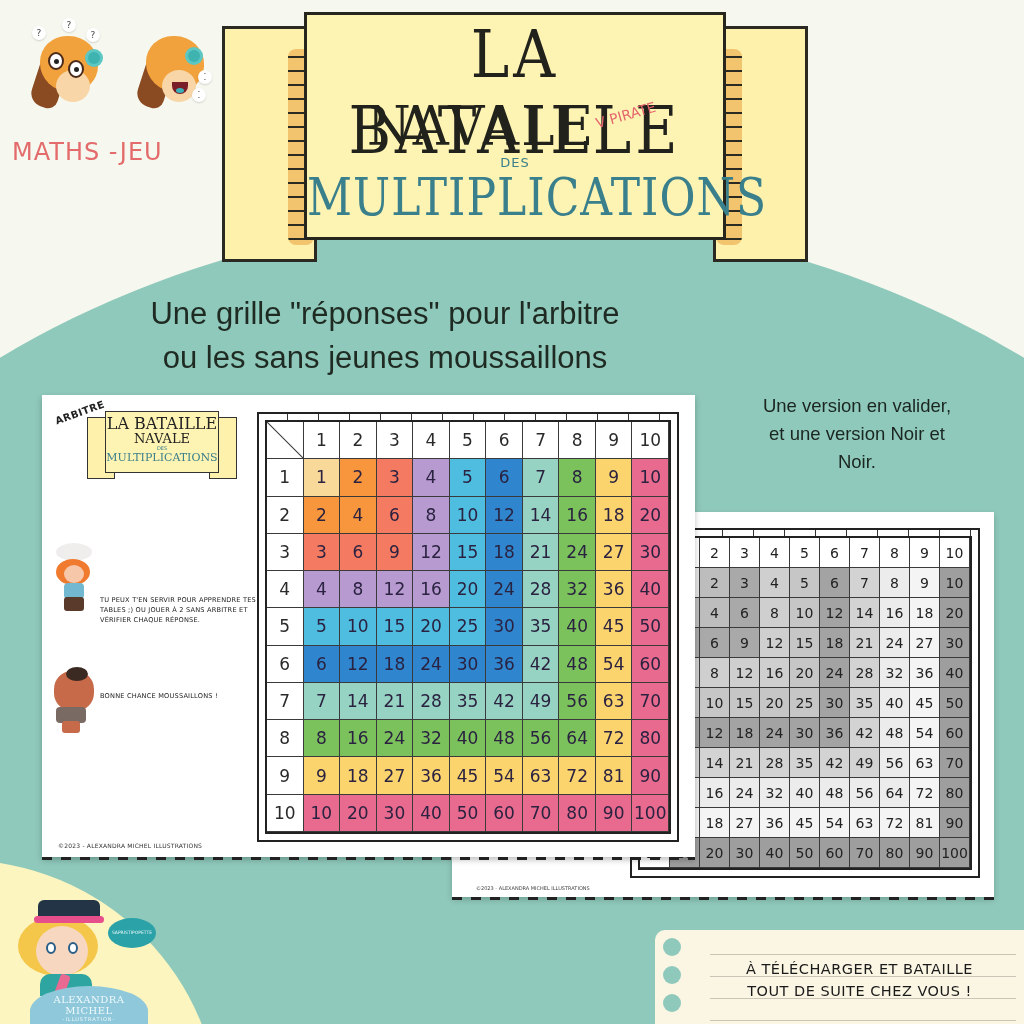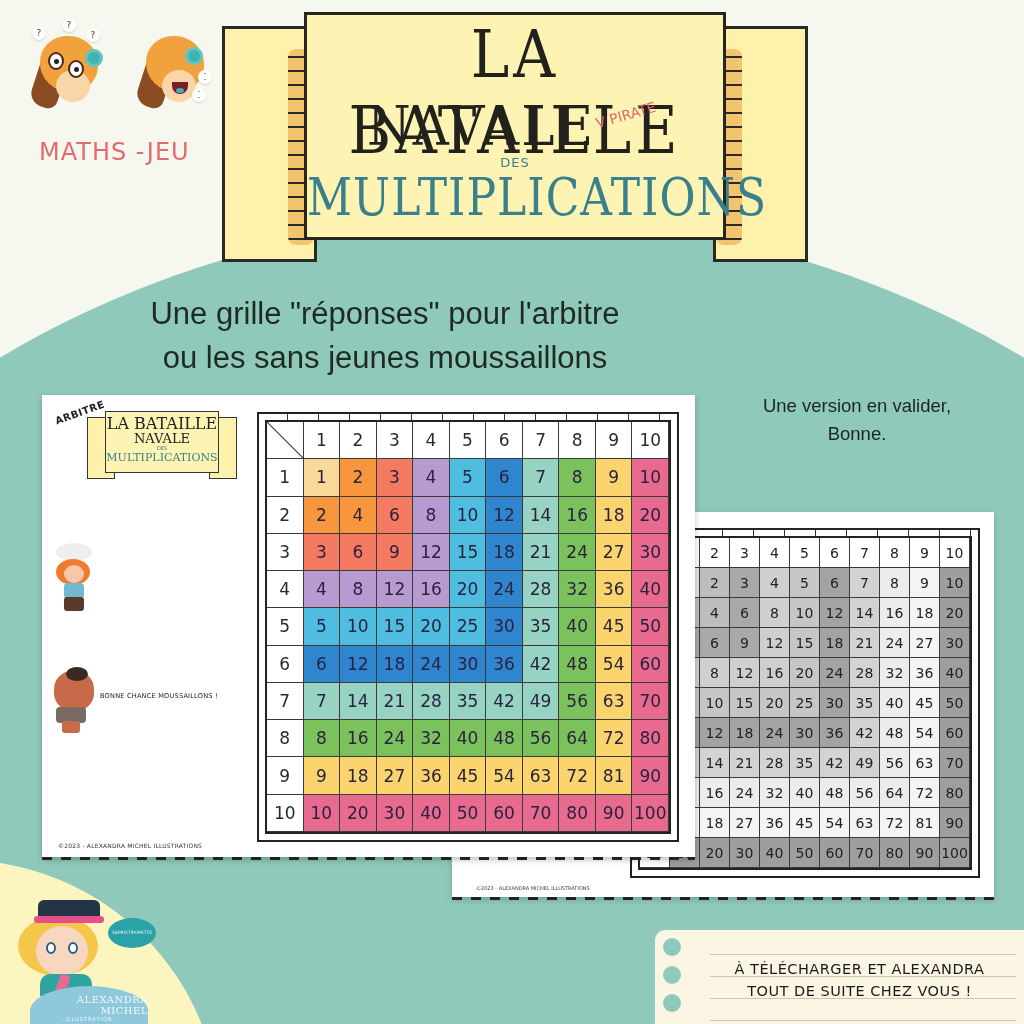--- a/index.html
+++ b/index.html
@@ -64,21 +64,21 @@
     background: #7a1f2a; border-radius: 0 0 10px 10px;
   }
   .giraffe .mouth-open::after {
     content:""; position:absolute; left:4px; bottom:1px; width:8px; height:5px; background:#3ab2b8; border-radius:50%;
   }
 
   .maths-jeu {
     position: absolute; left: 12px; top: 138px;
     font-family: "DejaVu Sans", sans-serif;
     font-size: 24px; letter-spacing: 1px;
-    color: #e36b6b; font-weight: normal; margin-left: 27px;
+    color: #e36b6b; font-weight: normal;
   }
 
   
   .banner {
     position: absolute; left: 222px; top: 12px; width: 586px; height: 250px;
   }
   .banner .flap {
     position: absolute; top: 14px; width: 95px; height: 236px;
     background: #fdf1ab; border: 3px solid #2a2a22;
   }
@@ -248,21 +248,21 @@
   .artist .body { position:absolute; left:30px; top:84px; width:52px; height:22px; background:#2ea5a0; border-radius:10px 10px 0 0; }
   .artist .scarf { position:absolute; left:46px; top:84px; width:10px; height:30px; background:#e86a92; border-radius:3px; transform: rotate(20deg);}
   .artist .speech {
     position:absolute; left:98px; top:28px; width:48px; height:30px; background:#2ba1a8; border-radius:50%;
     font-family: "DejaVu Sans", sans-serif; font-size: 4.5px; color:#e8f8f8; text-align:center; line-height:30px;
   }
   .artist .nameplate {
     position:absolute; left:20px; top:96px; width:118px; height:50px; background:#8fc8da; border-radius: 50% 50% 0 0;
     text-align:center; color:#eef9fb;
   }
-  .artist .nameplate .n1 { font-family:"DejaVu Serif", serif; font-size: 10px; margin-top: 8px; letter-spacing: .5px; text-align: right; }
+  .artist .nameplate .n1 { font-family:"DejaVu Serif", serif; font-size: 10px; margin-top: 8px; letter-spacing: .5px; }
   .artist .nameplate .n2 { font-family:"DejaVu Sans", sans-serif; font-size: 5px; letter-spacing: 1px; }
 
   
   .notepad {
     position: absolute; left: 655px; top: 930px; width: 369px; height: 94px;
     background: #fbf6e4; border-radius: 10px 0 0 0;
   }
   .notepad .hole {
     position: absolute; left: 8px; width: 18px; height: 18px; border-radius: 50%; background: #8fc9bb;
   }
@@ -468,20 +468,21 @@
     </div>
   </div>
 
   <div class="chef">
     <div class="hat"></div>
       <div class="hair"></div>
       <div class="face"></div>
       <div class="body"></div>
       <div class="legs"></div>
   </div>
+  <div class="instr" style="top:200px;">Tu peux t'en servir pour apprendre tes tables ;) ou jouer à 2 sans arbitre et vérifier chaque réponse.</div>
 
   <div class="pirate-guy">
     <div class="torso"></div>
       <div class="hair"></div>
       <div class="pants"></div>
       <div class="legs"></div>
   </div>
   <div class="instr" style="top:296px;">Bonne chance moussaillons !</div>
 
   <div class="grid-wrap">
@@ -610,21 +611,22 @@
       </div>
   </div>
 
   <div class="copyright">©2023 - ALEXANDRA MICHEL ILLUSTRATIONS</div>
   <div class="dashed-edge" style="bottom:-3px;"></div>
 
 </div>
 
 <div class="version-note">
   <div>Une version en valider,</div>
-  <div>Bonne.</div>
+  <div>et une version Noir et</div>
+  <div>Noir.</div>
 </div>
 
 <div class="artist">
   <div class="hair"></div>
   <div class="face"></div>
   <div class="eye" style="left:36px;"></div>
   <div class="eye" style="left:58px;"></div>
   <div class="hat"></div>
   <div class="hatband"></div>
   <div class="body"></div>
@@ -638,16 +640,16 @@
 
 <div class="notepad">
   <div class="hole" style="top:8px;"></div>
   <div class="hole" style="top:36px;"></div>
   <div class="hole" style="top:64px;"></div>
   <div class="rule" style="top:24px;"></div>
   <div class="rule" style="top:46px;"></div>
   <div class="rule" style="top:68px;"></div>
   <div class="rule" style="top:90px;"></div>
   <div class="text">
-    <div>À TÉLÉCHARGER ET ALEXANDRA</div>
+    <div>À TÉLÉCHARGER ET BATAILLE</div>
     <div>TOUT DE SUITE CHEZ VOUS !</div>
   </div>
 </div>
 
 </body></html>

